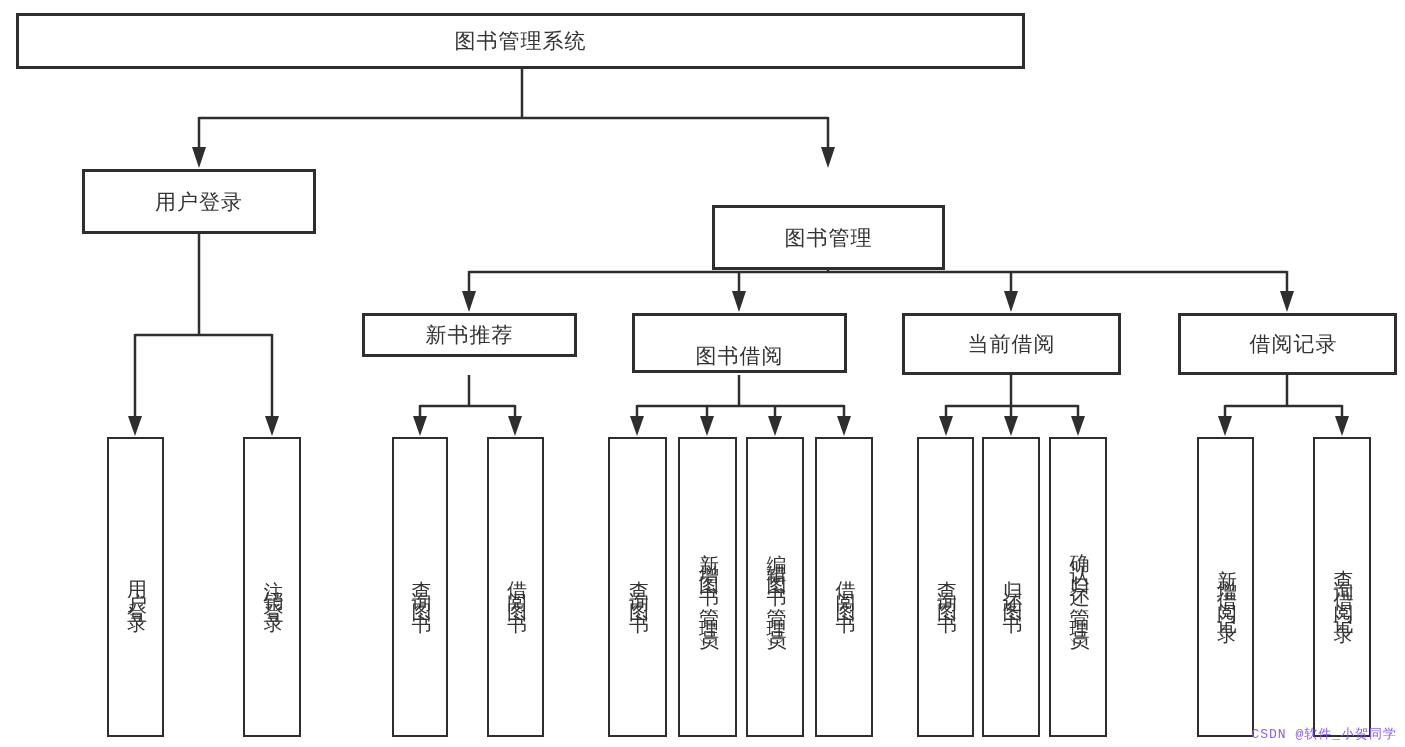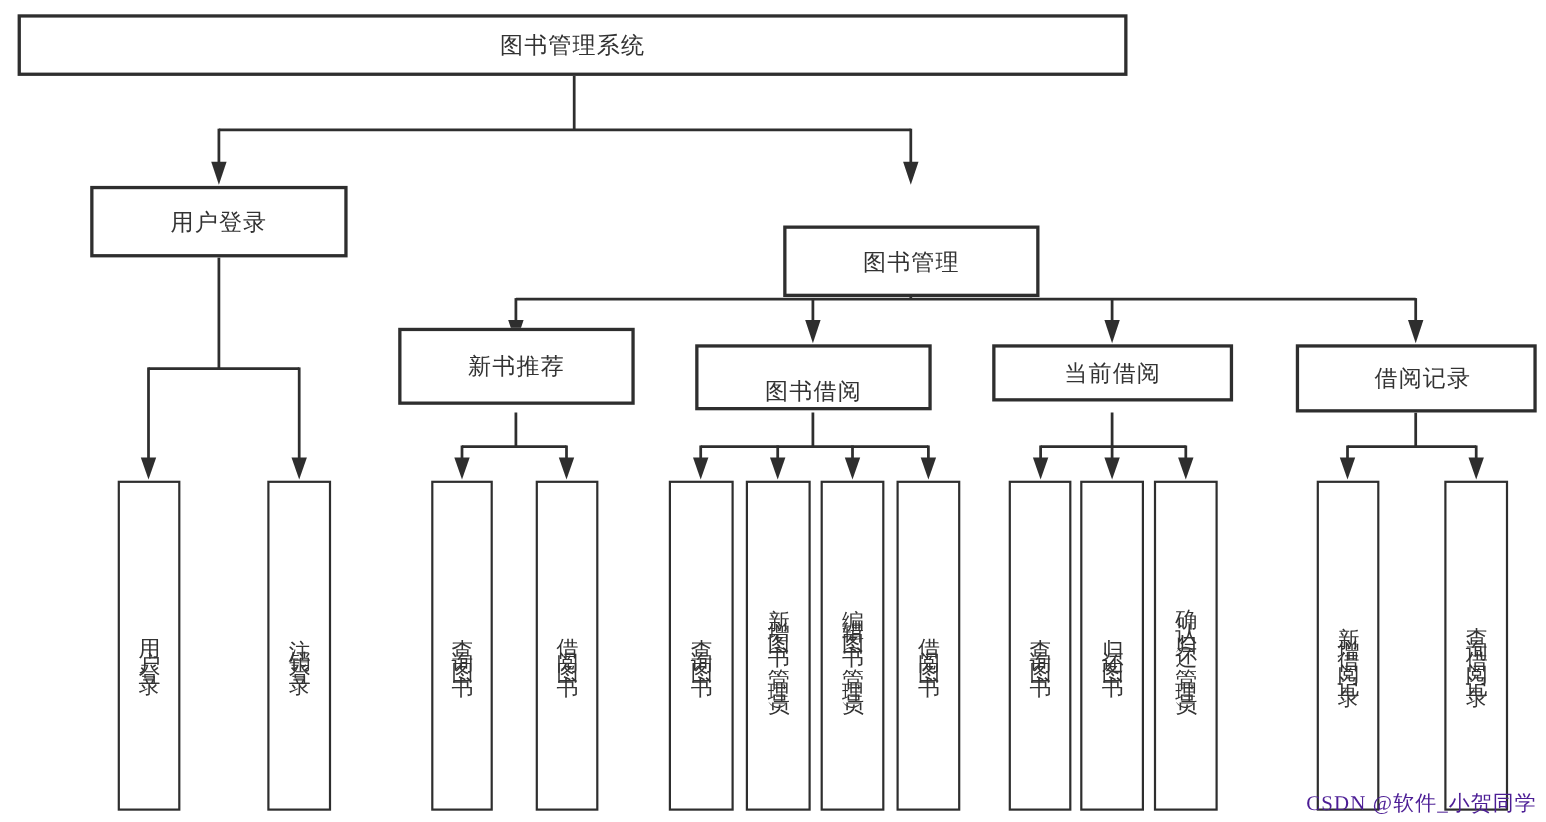--- a/index.html
+++ b/index.html
@@ -5,21 +5,21 @@
   html, body {
     margin: 0;
     padding: 0;
     background: #ffffff;
   }
   .canvas {
     position: relative;
     width: 1405px;
     height: 747px;
     background: #ffffff;
-    font-family: Liberation Serif, serif;
+    font-family: Liberation Mono, monospace;
     overflow: hidden;
   }
   .connectors {
     position: absolute;
     left: 0;
     top: 0;
     width: 1405px;
     height: 747px;
   }
   .box {
@@ -44,22 +44,22 @@
     writing-mode: vertical-rl;
     text-orientation: mixed;
     font-size: 20px;
     letter-spacing: 11px;
     line-height: 1;
   }
   .watermark {
     position: absolute;
     right: 8px;
     bottom: 4px;
-    font-size: 19px;
-    color: #4c1d95;
+    font-size: 13px;
+    color: #8b5cf6;
     letter-spacing: 1px;
     white-space: nowrap;
   }
 </style>
 </head>
 <body>
 
 <div class="canvas">
 
   <svg class="connectors" width="1405" height="747" viewBox="0 0 1405 747" xmlns="http://www.w3.org/2000/svg">
@@ -132,27 +132,27 @@
     <span>图书管理系统</span>
   </div>
 
   <div class="box hbox" style="left:82px; top:169px; width:234px; height:65px;">
     <span>用户登录</span>
   </div>
   <div class="box hbox" style="left:712px; top:169px; width:233px; height:65px;margin-top:36px;">
     <span>图书管理</span>
   </div>
 
-  <div class="box hbox" style="left:362px; top:298px; width:215px; height:70px;">
+  <div class="box hbox" style="left:362px; top:313px; width:215px; height:44px;">
     <span>新书推荐</span>
   </div>
   <div class="box hbox" style="left:632px; top:313px; width:215px; height:60px;align-items:flex-end;">
     <span>图书借阅</span>
   </div>
-  <div class="box hbox" style="left:902px; top:313px; width:219px; height:52px;">
+  <div class="box hbox" style="left:902px; top:313px; width:219px; height:62px;">
     <span>当前借阅</span>
   </div>
   <div class="box hbox" style="left:1178px; top:313px; width:219px; height:62px;padding-left:12px;">
     <span>借阅记录</span>
   </div>
 
   <div class="box leaf" style="left:107px; top:437px; width:57px; height:300px;">
     <span>用户登录</span>
   </div>
   <div class="box leaf" style="left:243px; top:437px; width:58px; height:300px;">

